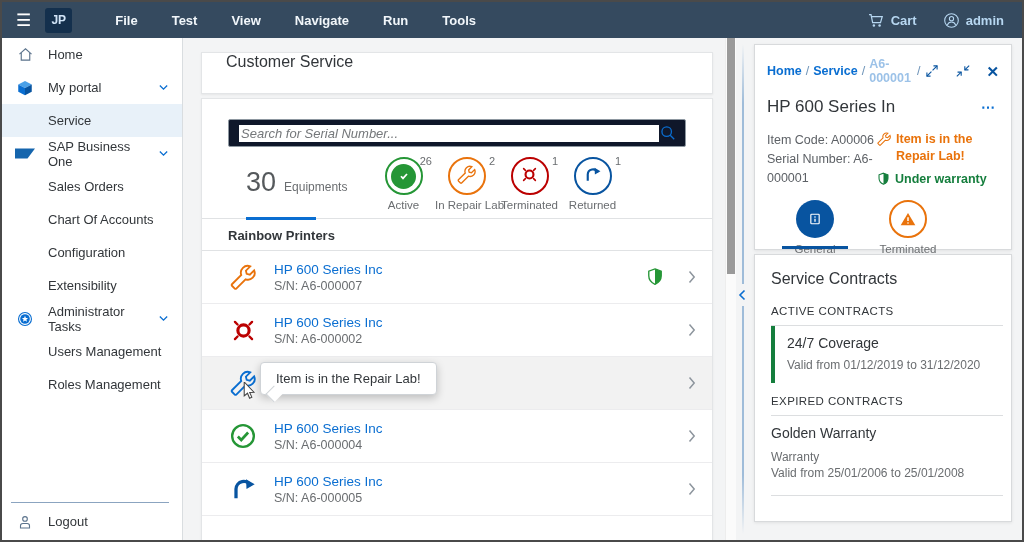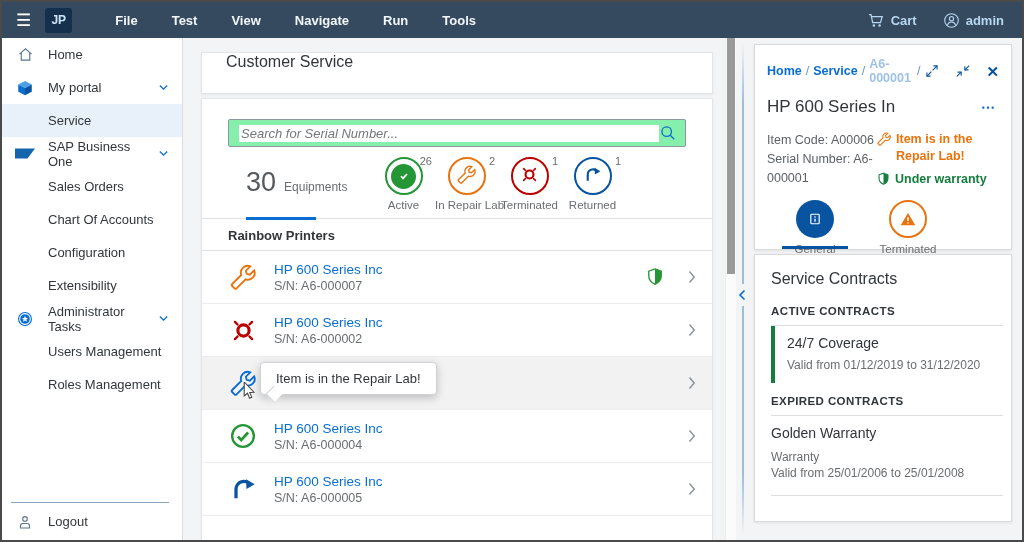--- a/index.html
+++ b/index.html
@@ -27,21 +27,21 @@
   .side-divider{position:absolute;left:9px;right:13px;bottom:37px;border-top:1px solid #8ba4c0;}
   .side-logout{position:absolute;left:0;right:0;bottom:2px;height:33px;display:flex;align-items:center;cursor:pointer;}
   .side-logout .ic{width:46px;display:flex;justify-content:center;}
   .side-logout .lbl{font-size:13px;color:#32363a;}
 
   
   .main{position:absolute;left:181px;top:36px;width:556px;bottom:0;background:#f3f4f5;}
   .title-card{position:absolute;left:18px;top:14px;width:512px;height:42px;background:#fff;border:1px solid #e3e5e7;box-shadow:0 1px 2px rgba(0,0,0,.06);display:flex;align-items:flex-start;}
   .title-card .t{font-size:16px;color:#32363a;margin-left:24px;}
   .content-card{position:absolute;left:18px;top:60px;width:512px;bottom:-4px;background:#fff;border:1px solid #e3e5e7;box-shadow:0 1px 2px rgba(0,0,0,.06);}
-  .search-box{margin:20px 26px 0 26px;height:28px;border:1px solid #8d97a0;border-radius:2px;display:flex;align-items:center;background:#86efac;}
+  .search-box{margin:20px 26px 0 26px;height:28px;border:1px solid #8d97a0;border-radius:2px;display:flex;align-items:center;background:#0f172a;}
   .search-box input{flex:1;border:0;outline:none;margin-left:10px;font-size:13px;color:#32363a;font-style:italic;}
   .search-box input::placeholder{color:#74777a;font-style:italic;}
   .search-box .sic{margin-right:8px;display:flex;cursor:pointer;}
   .stats{position:relative;margin-top:8px;height:64px;border-bottom:1px solid #e0e2e4;display:flex;align-items:flex-start;padding-left:44px;}
   .equip{display:flex;align-items:baseline;width:126px;margin-top:12px;cursor:pointer;}
   .equip .num{font-size:27px;color:#55595c;font-weight:400;}
   .equip .elbl{font-size:12px;color:#6a6d70;margin-left:8px;}
   .equip-underline{position:absolute;left:44px;bottom:-2px;width:70px;height:3px;background:#0a6ed1;}
   .st{width:63px;text-align:center;position:relative;margin-top:2px;cursor:pointer;}
   .st .circ{width:38px;height:38px;border-radius:50%;margin:0 auto;display:flex;align-items:center;justify-content:center;background:#fff;}
@@ -99,21 +99,21 @@
   .war{color:#157e3d;font-weight:bold;display:flex;gap:5px;align-items:center;margin-top:7px;}
   .dtabs{display:flex;gap:27px;padding:13px 0 0 27px;}
   .dtab{width:66px;text-align:center;cursor:pointer;}
   .tcirc{width:38px;height:38px;border-radius:50%;margin:0 auto;display:flex;align-items:center;justify-content:center;}
   .tcirc.general{background:#0854a0;}
   .tcirc.incidents{background:#fff;border:2px solid #e9730c;}
   .tlabel{font-size:11.5px;color:#6a6d70;margin-top:5px;}
   .tab-underline{position:absolute;bottom:0;left:27px;width:66px;height:3px;background:#0854a0;}
   .sc-title{padding:15px 16px 0;font-size:16px;color:#32363a;}
   .sec{margin:17px 8px 0 16px;}
-  .sec-h{font-size:11.5px;font-weight:bold;color:#32363a;letter-spacing:.4px;padding-bottom:8px;border-bottom:1px solid #dcdee0;}
+  .sec-h{font-size:11.5px;font-weight:normal;color:#32363a;letter-spacing:.4px;padding-bottom:8px;border-bottom:1px solid #dcdee0;}
   .contract{padding:9px 0 11px 12px;}
   .contract.act{border-left:4px solid #157e3d;}
   .contract.exp{padding-left:0;}
   .cname{font-size:14px;color:#32363a;}
   .ccat{font-size:12px;color:#6a6d70;margin-top:9px;}
   .cvalid{font-size:12px;color:#6a6d70;margin-top:7px;}
   .endline{margin:4px 8px 0 16px;border-top:1px solid #dcdee0;}
 </style>
 </head>
 <body>

